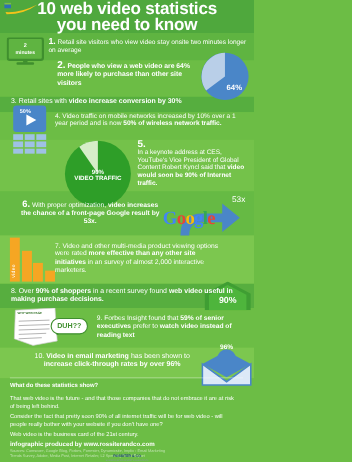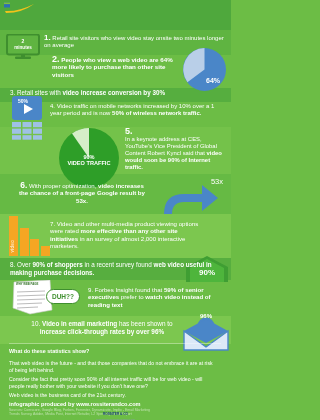--- a/index.html
+++ b/index.html
@@ -145,20 +145,24 @@
   <div class="band b3"></div>
   <div class="band b4"></div>
   <div class="band b5"></div>
   <div class="band b6"></div>
   <div class="band b7"></div>
   <div class="band b8"></div>
   <div class="band b9"></div>
   <div class="band b10"></div>
   <div class="band b-foot"></div>
 
+  <div class="title">
+    <span>10 web video statistics</span>
+    <span class="l2">you need to know</span>
+  </div>
 
   <div class="gfx monitor">
     <svg width="34" height="26" viewBox="0 0 34 26">
       <rect x="1" y="0.5" width="32" height="20" rx="2" fill="none" stroke="#3f8f2e" stroke-width="2"></rect>
       <rect x="15" y="20" width="4" height="3" fill="#3f8f2e"></rect>
       <rect x="9" y="22.5" width="16" height="2.4" rx="1" fill="#3f8f2e"></rect>
       <text x="17" y="8.6" font-family="Liberation Sans, sans-serif" font-size="5" font-weight="bold" fill="#ffffff" text-anchor="middle">2</text>
       <text x="17" y="15" font-family="Liberation Sans, sans-serif" font-size="4.6" font-weight="bold" fill="#ffffff" text-anchor="middle">minutes</text>
     </svg>
   </div>
@@ -219,20 +223,23 @@
   </div>
   <div class="stat s5">
     <span class="num">5.</span>
     <span>In a keynote address at CES, YouTube's Vice President of Global Content Robert Kyncl said that </span><b>video would soon be 90% of Internet traffic.</b>
   </div>
 
   <div class="gfx googlewrap">
     <svg width="85" height="44" viewBox="0 0 85 44" style="position:absolute;top:0;left:0">
       <path d="M24 42 Q24 22 44 22 L62 22 L62 13 L78 26 L62 39 L62 30 L44 30 Q32 30 32 42 Z" fill="#4a86c8" transform="translate(-6,-4) scale(1.0)"></path>
     </svg>
+    <div class="goog">
+      <span>G</span><span>o</span><span>o</span><span>g</span><span>l</span><span>e</span>
+    </div>
     <span class="x53">53x</span>
   </div>
   <div class="stat s6">
     <span class="num">6.</span>
     <span>With proper optimization, </span><b>video increases the chance of a front-page Google result by 53x.</b>
   </div>
 
   <div class="gfx bars">
     <div class="bar" style="left:1px;  width:9px;  height:40px;"></div>
     <div class="bar" style="left:11.5px;width:9px;  height:28px;"></div>

